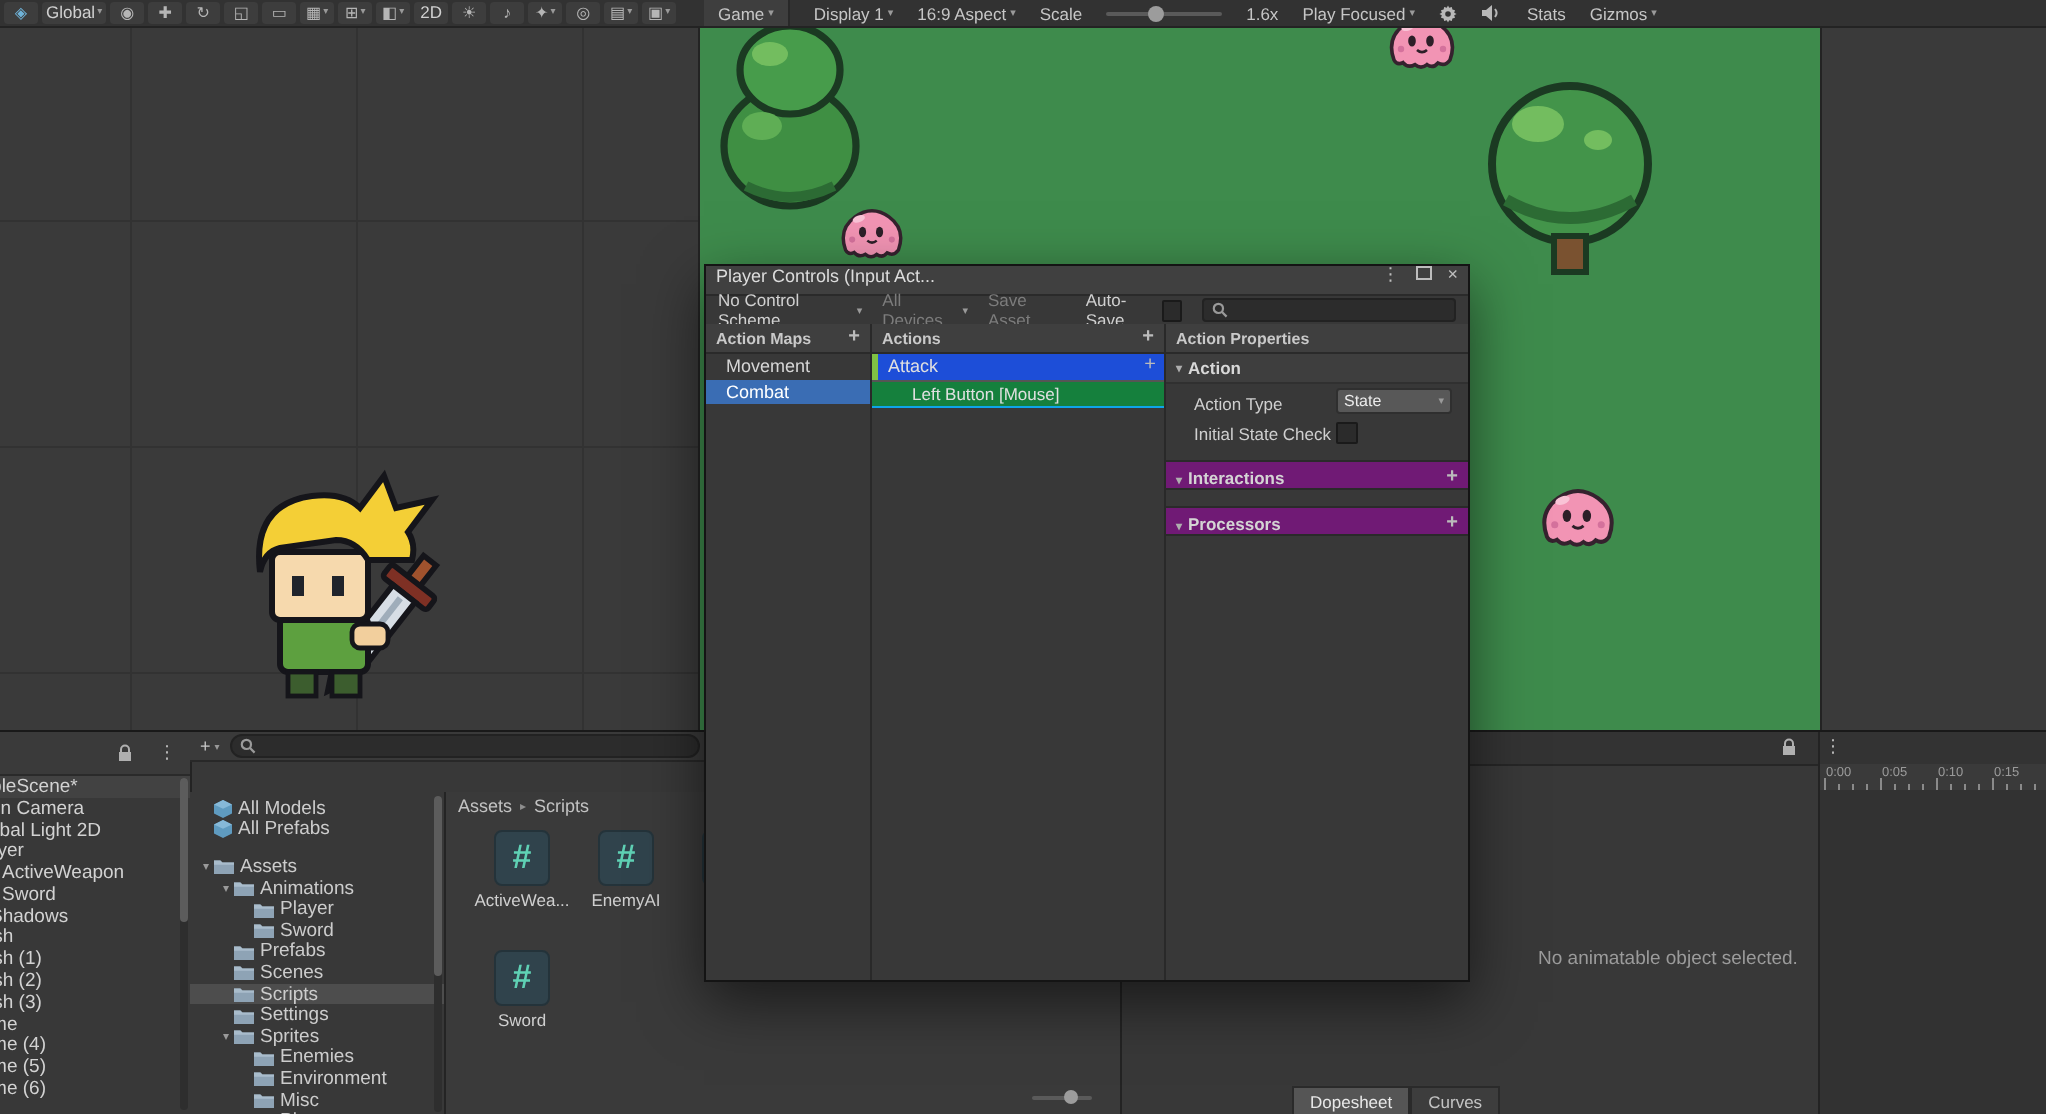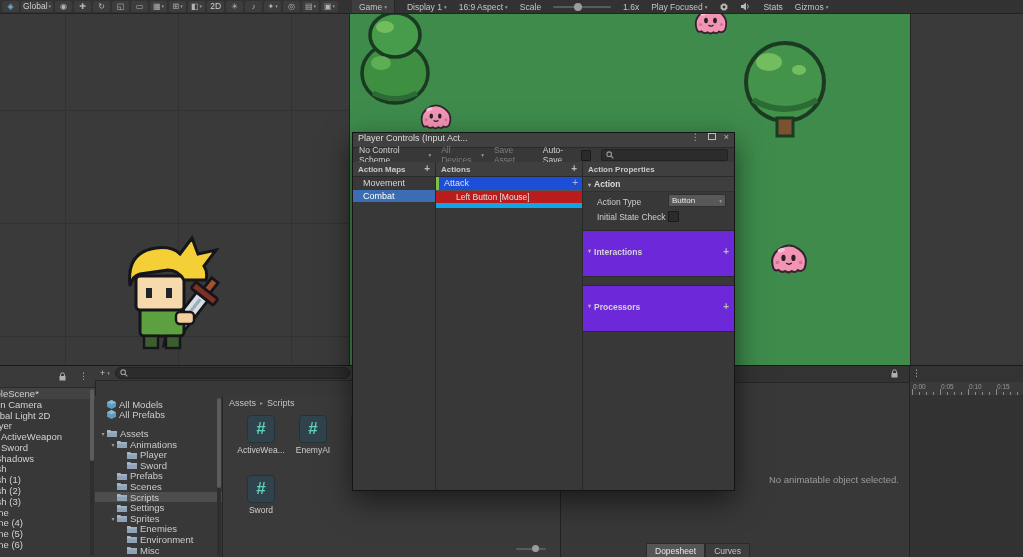--- a/index.html
+++ b/index.html
@@ -115,31 +115,31 @@
   #col-actions{width:146px}
   #col-props{flex:1;border-right:none}
   .col-header{height:14px;background:#3f3f3f;border-bottom:1px solid #2a2a2a;display:flex;
               align-items:center;padding:0 5px;font-size:8px;font-weight:bold;color:#c9c9c9}
   .plus{margin-left:auto;color:#bbb;font-size:10px;line-height:1}
   .map-row{height:12.5px;display:flex;align-items:center;padding-left:10px;font-size:9px;color:#d6d6d6}
   .map-row.selected{background:var(--sel-blue,#3a6db4);color:#fff}
   .action-row{height:12.5px;display:flex;align-items:center;font-size:9px;background:#1d4ed8;
               border-left:3px solid var(--action-green,#7fc144);padding:0 4px 0 5px;color:#e0e0e0}
   .binding-row{height:12.5px;display:flex;align-items:center;padding-left:20px;font-size:8.5px;
-               background:#b91c1c;color:#e0e0e0;border-top:1px solid #555;border-bottom:5px solid #0ea5e9}
+               background:#15803d;color:#e0e0e0;border-top:1px solid #555;border-bottom:1px solid #0ea5e9}
   .props-title{display:flex;align-items:center;gap:3px;height:14px;padding:0 5px;font-size:8.5px;
                font-weight:bold;color:#d8d8d8;background:#3e3e3e;border-bottom:1px solid #303030}
   .sec-arrow{font-size:6px;color:#aeaeae}
   .prop-row{display:flex;align-items:flex-end;height:15px;padding:0 8px 0 14px;font-size:8.5px;color:#cfcfcf}
   .prop-field{margin-left:auto;width:58px;display:flex}
   .dropdown{width:56px;height:11px;background:#585858;border:1px solid #2f2f2f;border-radius:2px;
             display:flex;align-items:center;justify-content:space-between;padding:0 3px;font-size:8px;color:#ececec}
   .checkbox{width:9px;height:9px;background:#2b2b2b;border:1px solid #1a1a1a;border-radius:1px}
-  .subsection{height:13px;background:#6d28d9;border-top:1px solid #2a2a2a;border-bottom:1px solid #2a2a2a;
-              display:flex;align-items:flex-start;gap:3px;padding:16px 5px;font-size:8.5px;font-weight:bold;
+  .subsection{height:13px;background:#701a75;border-top:1px solid #2a2a2a;border-bottom:1px solid #2a2a2a;
+              display:flex;align-items:flex-end;gap:3px;padding:0 5px;font-size:8.5px;font-weight:bold;
               color:#d4d4d4;margin-top:8px}
   .empty-note{font-size:8px;color:#8e8e8e;padding:5px 7px}
 
   .sprite{position:absolute}
 </style>
 </head>
 <body>
 
 <div id="topbar">
   <div id="left-tools">
@@ -697,21 +697,21 @@
         <span>Action Properties</span>
       </div>
       <div class="props-title">
         <span class="sec-arrow">▾</span>
         <span>Action</span>
       </div>
       <div class="prop-row">
         <span>Action Type</span>
         <span class="prop-field">
           <span class="dropdown">
-            <span>Button</span>
+            <span>State</span>
             <span class="caret">▾</span>
           </span>
         </span>
       </div>
       <div class="prop-row">
         <span>Initial State Check</span>
         <span class="prop-field">
             <span class="checkbox"></span>
           </span>
       </div>

